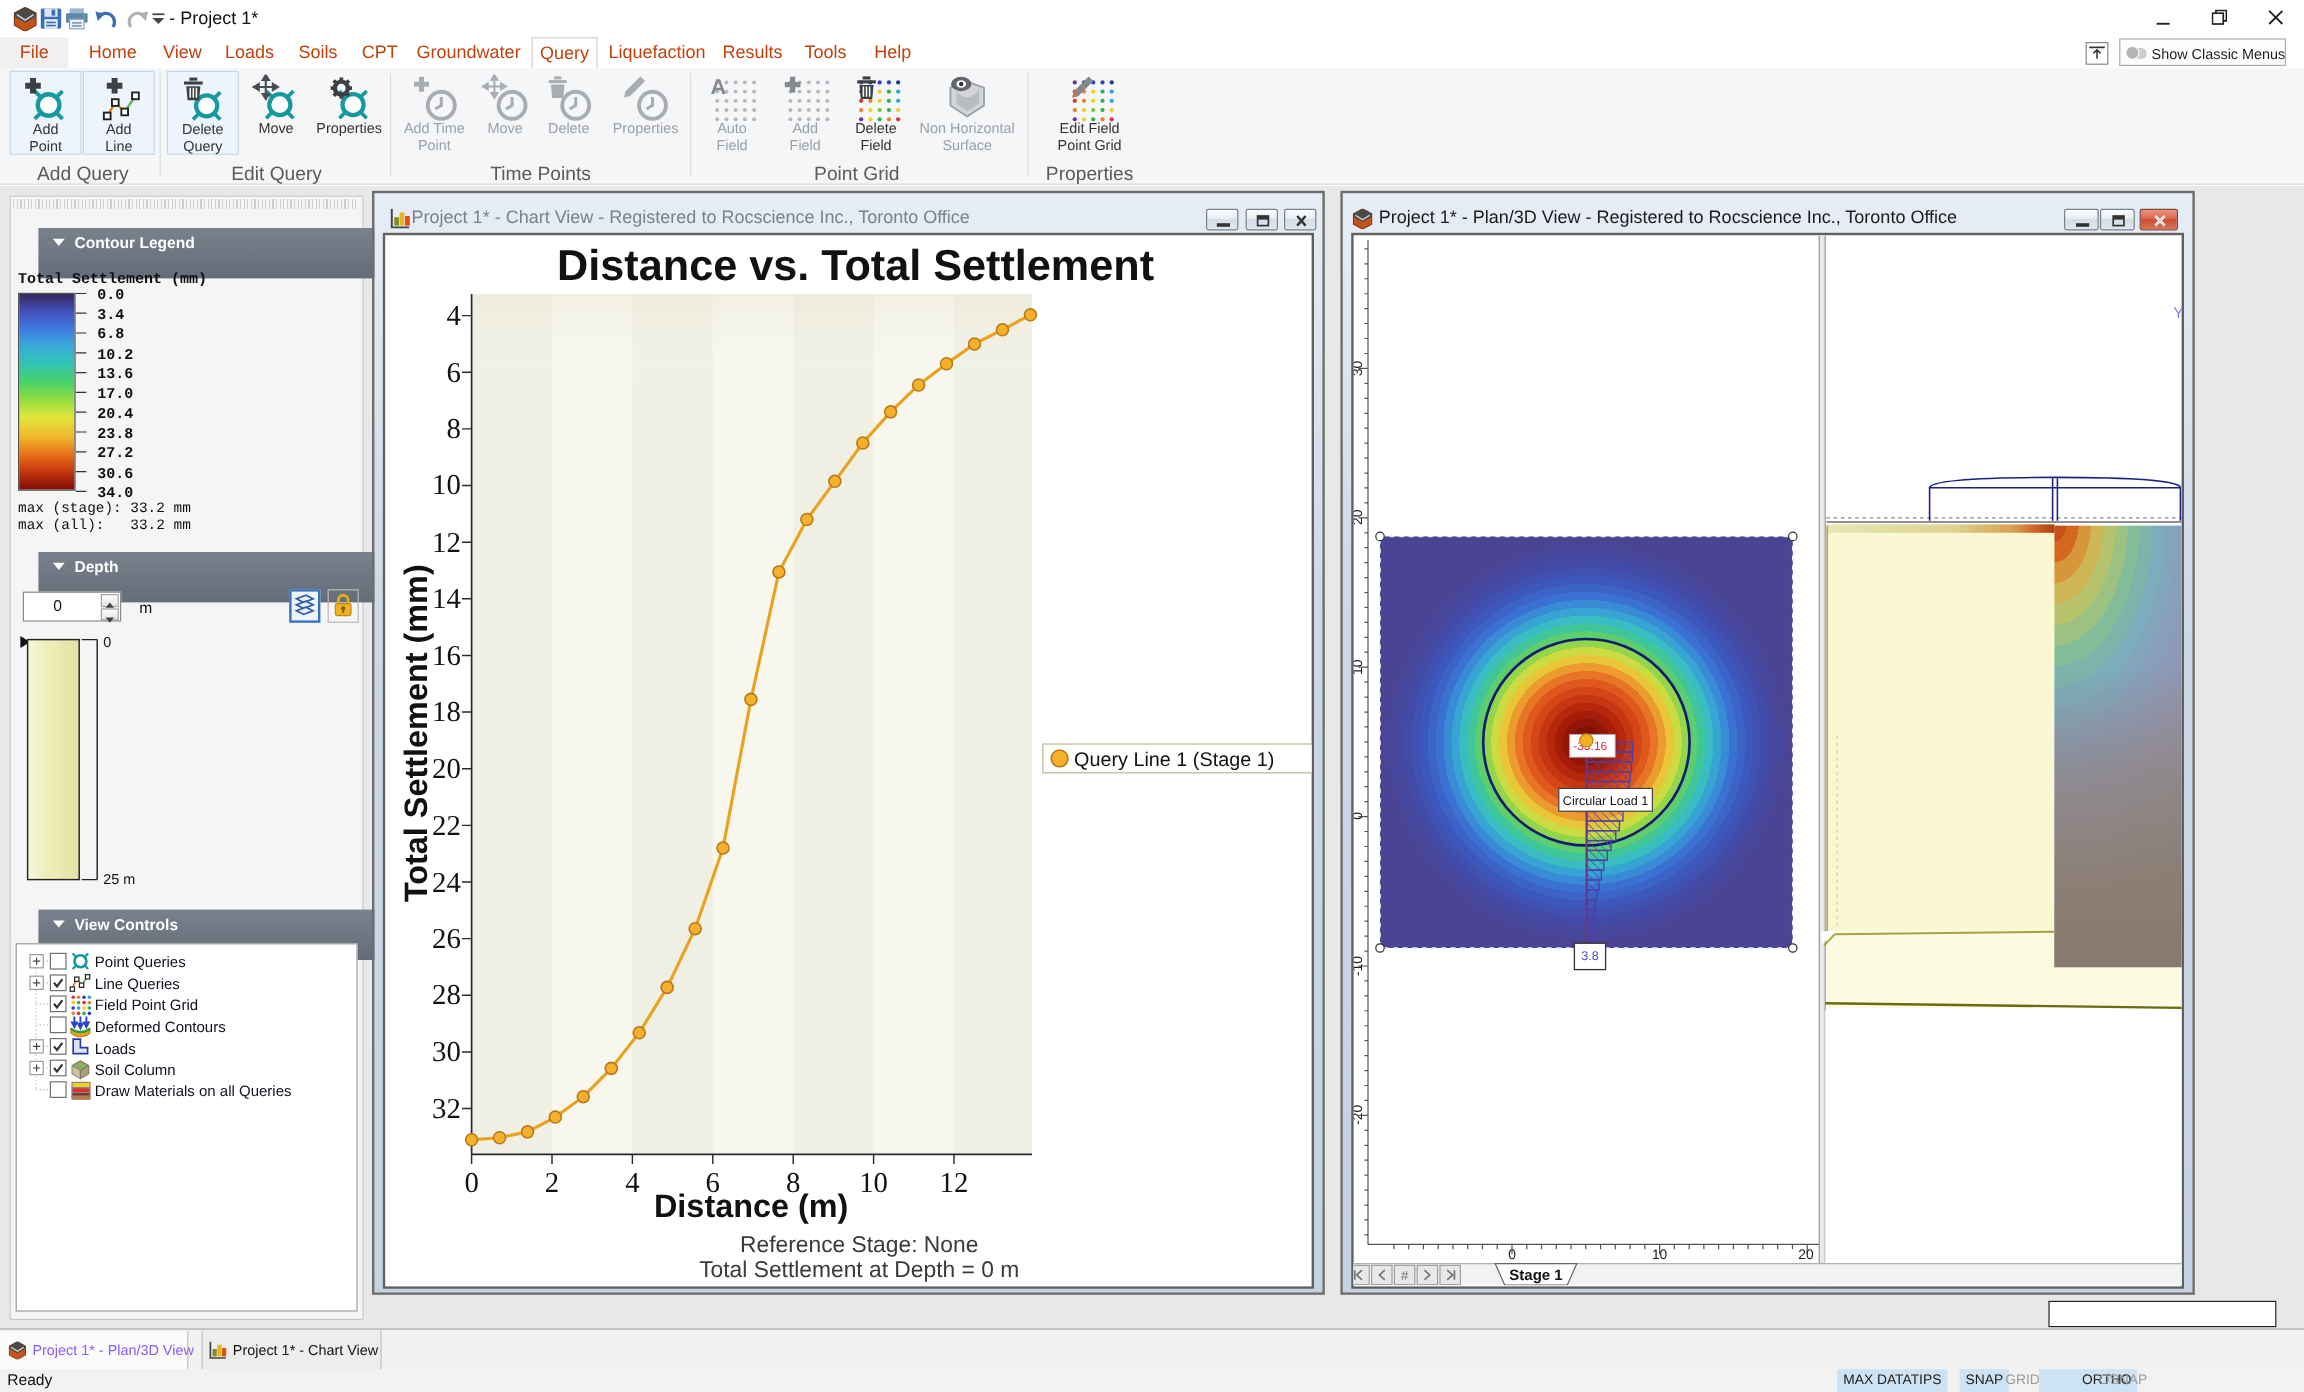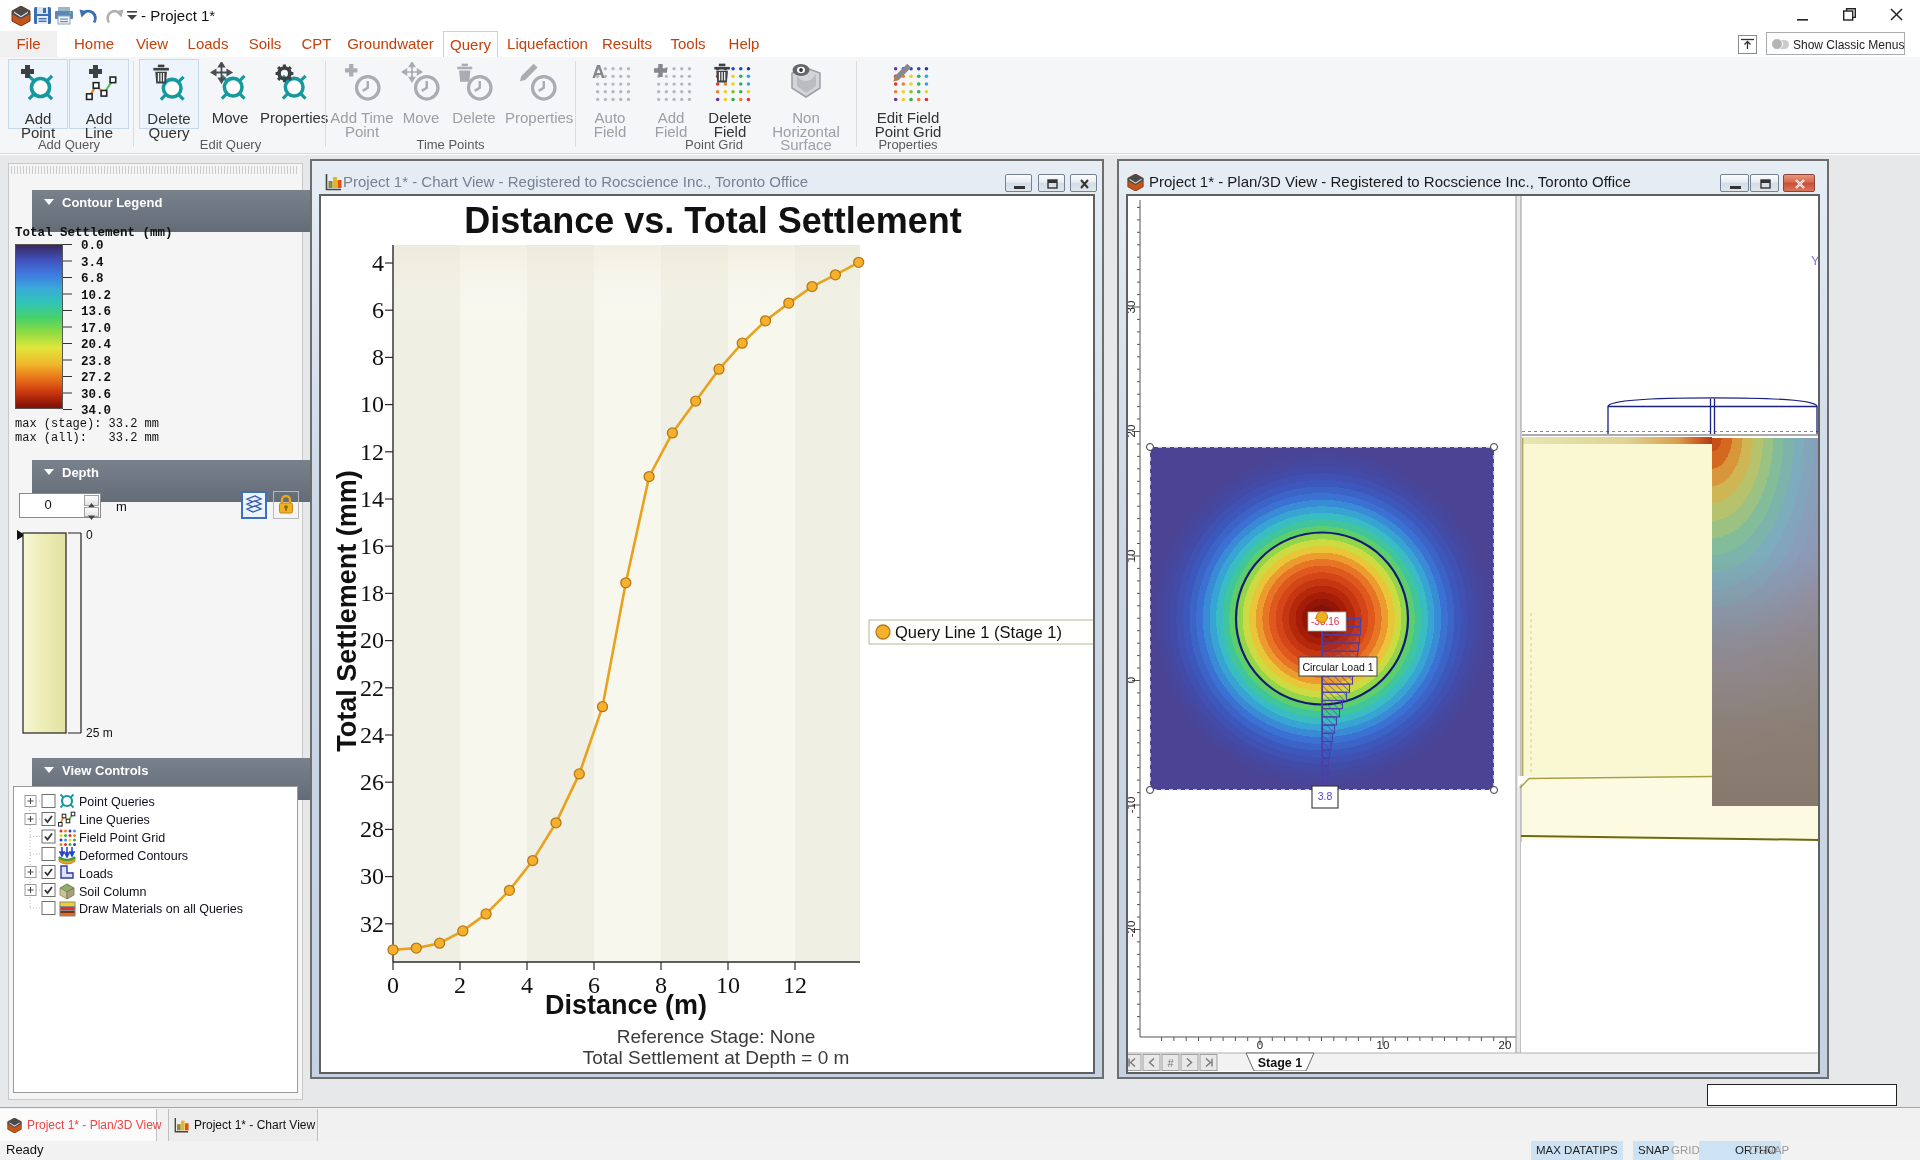--- a/index.html
+++ b/index.html
@@ -3,23 +3,23 @@
 <meta charset="utf-8">
 <style>
 * { margin:0; padding:0; box-sizing:border-box; }
 html,body { width:1920px; height:1160px; overflow:hidden; font-family:"Liberation Sans",sans-serif; background:#fff; }
 .abs { position:absolute; }
 #titlebar { position:absolute; left:0; top:0; width:1920px; height:31px; background:#ffffff; }
 #menubar { position:absolute; left:0; top:31px; width:1920px; height:26px; background:#ffffff; }
 .mtab { position:absolute; top:0; height:26px; line-height:26px; font-size:15px; color:#c2410c; text-align:center; }
 #ribbon { position:absolute; left:0; top:57px; width:1920px; height:97px; background:#f5f6f7; border-bottom:1px solid #d8d8d8; }
 .rbtn { position:absolute; top:2px; height:70px; text-align:center; }
-.rlabel { position:absolute; top:52px; font-size:15px; color:#333; width:100%; text-align:center; line-height:13.5px; }
+.rlabel { position:absolute; top:42px; font-size:12px; color:#333; width:100%; text-align:center; line-height:13.5px; }
 .rlabel.dis { color:#9aa0a6; }
-.rgroup { position:absolute; top:80px; font-size:13px; color:#5a5a5a; text-align:center; }
+.rgroup { position:absolute; top:80px; font-size:16px; color:#5a5a5a; text-align:center; }
 .rsep { position:absolute; top:4px; height:86px; width:1px; background:#dcdcdc; }
 #workspace { position:absolute; left:0; top:155px; width:1920px; height:952px; background:#e7e8ea; }
 #sidebar { position:absolute; left:8px; top:8px; width:295px; height:937px; background:#f5f5f5; border:1px solid #c8c8c8; }
 .phead { position:absolute; left:4px; width:285px; height:42px; background:linear-gradient(#79818c,#646c77); color:#fff; font-size:13px; font-weight:bold; line-height:25px;margin-left:19px; }
 .phead .tri { display:inline-block; margin:0 8px 2px 12px; width:0; height:0; border-left:5px solid transparent; border-right:5px solid transparent; border-top:6px solid #fff; }
 .mono { font-family:"Liberation Mono",monospace; }
 #chartwin { position:absolute; left:310px; top:4px; width:794px; height:920px; border:2px solid #6e6e6e; background:linear-gradient(#e6edf5,#ccd8e6 40%,#c5d2e2); }
 #planwin  { position:absolute; left:1117px; top:4px; width:712px; height:920px; border:2px solid #6e6e6e; background:linear-gradient(#e6edf5,#ccd8e6 40%,#c5d2e2); }
 .wtitle { position:absolute; left:4px; top:2px; right:4px; height:29px; font-size:15px; }
 .wcontent { position:absolute; left:7px; top:33px; right:7px; bottom:3px; background:#ffffff; border:2px solid #606060; overflow:hidden; }
@@ -1044,21 +1044,21 @@
   </div>
 </div>
 
 <div id="tabsrow">
   <div class="abs" style="left:0;top:1px;width:157px;height:33px;background:#fbfbfb;border-right:1px solid #c0c0c0;">
     <svg style="position:absolute;left:7px;top:9px" width="15" height="15" viewBox="0 0 20 20">
       <polygon points="10,0 19,5 19,15 10,20 1,15 1,5" fill="#c4551a" stroke="#7a3510" stroke-width="1"></polygon>
       <path d="M1,5 10,0 19,5 19,8 10,13 1,8 Z" fill="#4a4a4a"></path>
       <path d="M3,5.5 10,10 17,5.5 17,7 10,11.5 3,7 Z" fill="#d8d8d8"></path>
     </svg>
-    <span style="position:absolute;left:27px;top:9px;font-size:12px;color:#ef4444;white-space:nowrap;">Project 1* - Plan/3D View</span>
+    <span style="position:absolute;left:27px;top:9px;font-size:12px;color:#8b5cf6;white-space:nowrap;">Project 1* - Plan/3D View</span>
   </div>
   <div class="abs" style="left:168px;top:1px;width:150px;height:33px;background:#ededed;border-left:1px solid #c0c0c0;border-right:1px solid #c0c0c0;">
     <svg style="position:absolute;left:5px;top:9px" width="15" height="15" viewBox="0 0 17 17">
       <path d="M1.5,0 L1.5,15.5 16,15.5" fill="none" stroke="#444" stroke-width="1.6"></path>
       <rect x="3.5" y="7" width="4" height="7" fill="#8a8c28"></rect>
       <rect x="8" y="3" width="4" height="11" fill="#e8b424"></rect>
       <rect x="12.5" y="6" width="4" height="8" fill="#dc5212"></rect>
     </svg>
     <span style="position:absolute;left:25px;top:9px;font-size:12px;color:#111;white-space:nowrap;">Project 1* - Chart View</span>
   </div>

